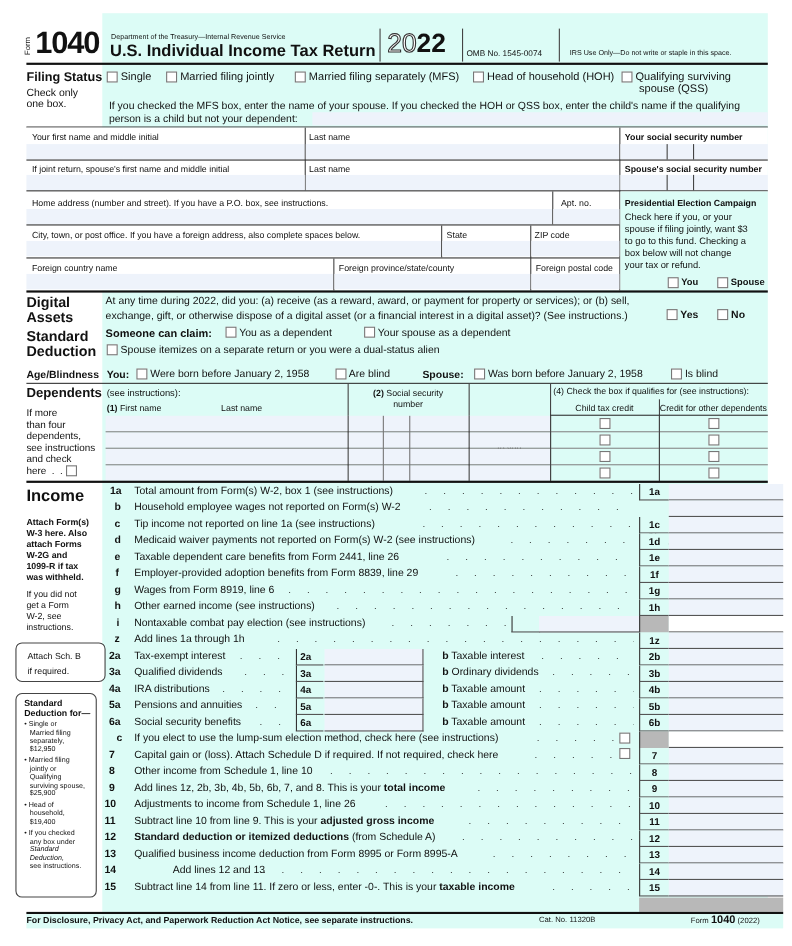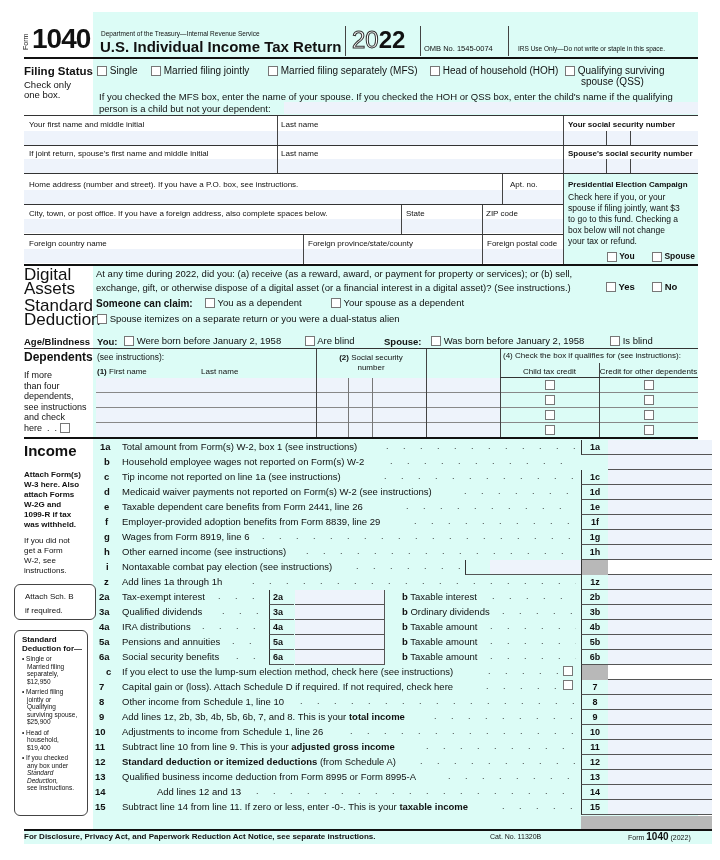--- a/index.html
+++ b/index.html
@@ -6,21 +6,21 @@
 body{width:720px;height:860px;background:#fff;font-family:"Liberation Sans",sans-serif;color:#111;font-size:9px;position:relative;overflow:hidden}
 .abs{position:absolute}
 .mint{background:#dcfcf6}
 .fill{background:#eef3fb}
 .cb{display:inline-block;width:10px;height:10px;border:1px solid #777;background:#fff;vertical-align:middle}
 .hl{position:absolute;height:1px;background:#333}
 .hlt{position:absolute;height:2px;background:#111}
 .vl{position:absolute;width:1px;background:#444}
 .lbl{position:absolute;font-size:8px;white-space:nowrap}
 .b{font-weight:bold}
-.sect{position:absolute;font-weight:normal;font-size:17px;line-height:14px}
+.sect{position:absolute;font-weight:bold;font-size:13px;line-height:14px}
 .row{position:absolute;left:96px;height:15px;font-size:9.5px;white-space:nowrap}
 .ln{position:absolute;font-weight:bold;font-size:9.5px}
 .dots{position:absolute;font-size:9px;letter-spacing:6px;color:#333;white-space:nowrap;overflow:hidden}
 .box-lab{position:absolute;left:581px;width:27px;height:15px;font-weight:bold;font-size:9px;text-align:center;line-height:15px;border-left:1px solid #333;border-bottom:1px solid #555;background:#dcfcf6}
 .amt{position:absolute;left:608px;width:104px;height:15px;background:#eef3fb;border-bottom:1px solid #555}
 .midlab{position:absolute;width:25px;height:15px;font-weight:bold;font-size:9px;line-height:15px;text-align:left;padding-left:3px;border-left:1px solid #333;border-bottom:1px solid #555}
 .midamt{position:absolute;width:90px;height:15px;background:#eef3fb;border-bottom:1px solid #555;border-right:1px solid #555}
 </style>
 </head>
 <body>

